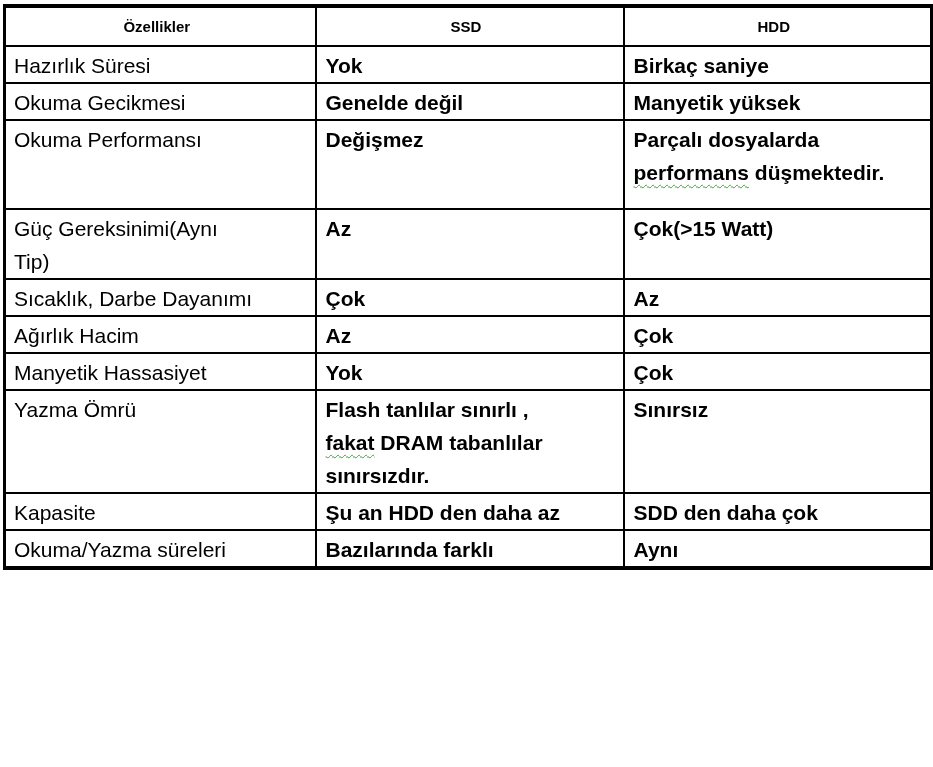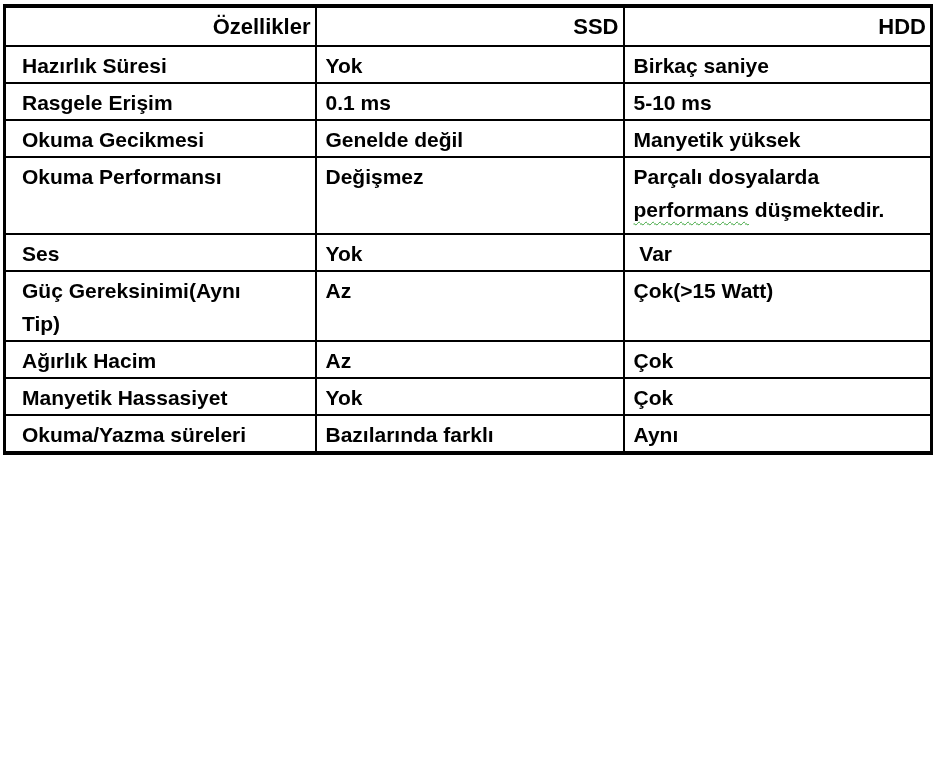--- a/index.html
+++ b/index.html
@@ -25,35 +25,35 @@
     border-bottom-width: 4px;
   }
   th, td {
     border: 2px solid #000000;
     vertical-align: top;
     overflow: hidden;
     white-space: pre;  
     box-sizing: border-box;
   }
   th {
-    font-size: 22px;
+    font-size: 15px;
     font-weight: bold;
-    text-align: right;
+    text-align: center;
     line-height: 28px;
-    padding: 5px 4px 4px 4px;
+    padding: 5px 11px 4px 4px;
   }
   td {
     font-size: 21px;
     line-height: 33px;
     padding: 2px 6px 0 9px;
     font-weight: bold;
   }
   td.c1 {
-    font-weight: bold;
-    padding-left: 16px;
+    font-weight: normal;
+    padding-left: 8px;
   }
   .sq {
     text-decoration-line: underline;
     text-decoration-style: wavy;
     text-decoration-color: #3aa33a;
     text-decoration-thickness: 1px;
     text-underline-offset: 4px;
   }
 </style>
 </head>
@@ -73,56 +73,63 @@
         <th>HDD</th>
       </tr>
     </thead>
     <tbody>
       <tr style="height:34px">
         <td class="c1">Hazırlık Süresi</td>
         <td>Yok</td>
         <td>Birkaç saniye</td>
       </tr>
       <tr style="height:33px">
-        <td class="c1">Rasgele Erişim</td>
-        <td>0.1 ms</td>
-        <td>5-10 ms</td>
-      </tr>
-      <tr style="height:33px">
         <td class="c1">Okuma Gecikmesi</td>
         <td>Genelde değil</td>
         <td>Manyetik yüksek</td>
       </tr>
-      <tr style="height:77px">
+      <tr style="height:89px">
         <td class="c1">Okuma Performansı</td>
         <td>Değişmez</td>
         <td><span>Parçalı dosyalarda
 </span><span class="sq">performans</span><span> düşmektedir.</span></td>
-      </tr>
-      <tr style="height:34px">
-        <td class="c1">Ses</td>
-        <td>Yok</td>
-        <td> Var</td>
       </tr>
       <tr style="height:70px">
         <td class="c1">Güç Gereksinimi(Aynı
 Tip)</td>
         <td>Az</td>
         <td>Çok(&gt;15 Watt)</td>
+      </tr>
+      <tr style="height:35px">
+        <td class="c1">Sıcaklık, Darbe Dayanımı</td>
+        <td>Çok</td>
+        <td>Az</td>
       </tr>
       <tr style="height:36px">
         <td class="c1">Ağırlık Hacim</td>
         <td>Az</td>
         <td>Çok</td>
       </tr>
       <tr style="height:34px">
         <td class="c1">Manyetik Hassasiyet</td>
         <td>Yok</td>
         <td>Çok</td>
       </tr>
+      <tr style="height:100px">
+        <td class="c1">Yazma Ömrü</td>
+        <td><span>Flash tanlılar sınırlı ,
+</span><span class="sq">fakat</span><span> DRAM tabanlılar
+sınırsızdır.</span></td>
+        <td>Sınırsız</td>
+      </tr>
+      <tr style="height:35px">
+        <td class="c1">Kapasite</td>
+        <td>Şu an HDD den daha az</td>
+        <td>SDD den daha çok</td>
+      </tr>
       <tr style="height:34px">
         <td class="c1">Okuma/Yazma süreleri</td>
         <td>Bazılarında farklı</td>
         <td>Aynı</td>
       </tr>
     </tbody>
   </table>
 </div>
 
 </body></html>

